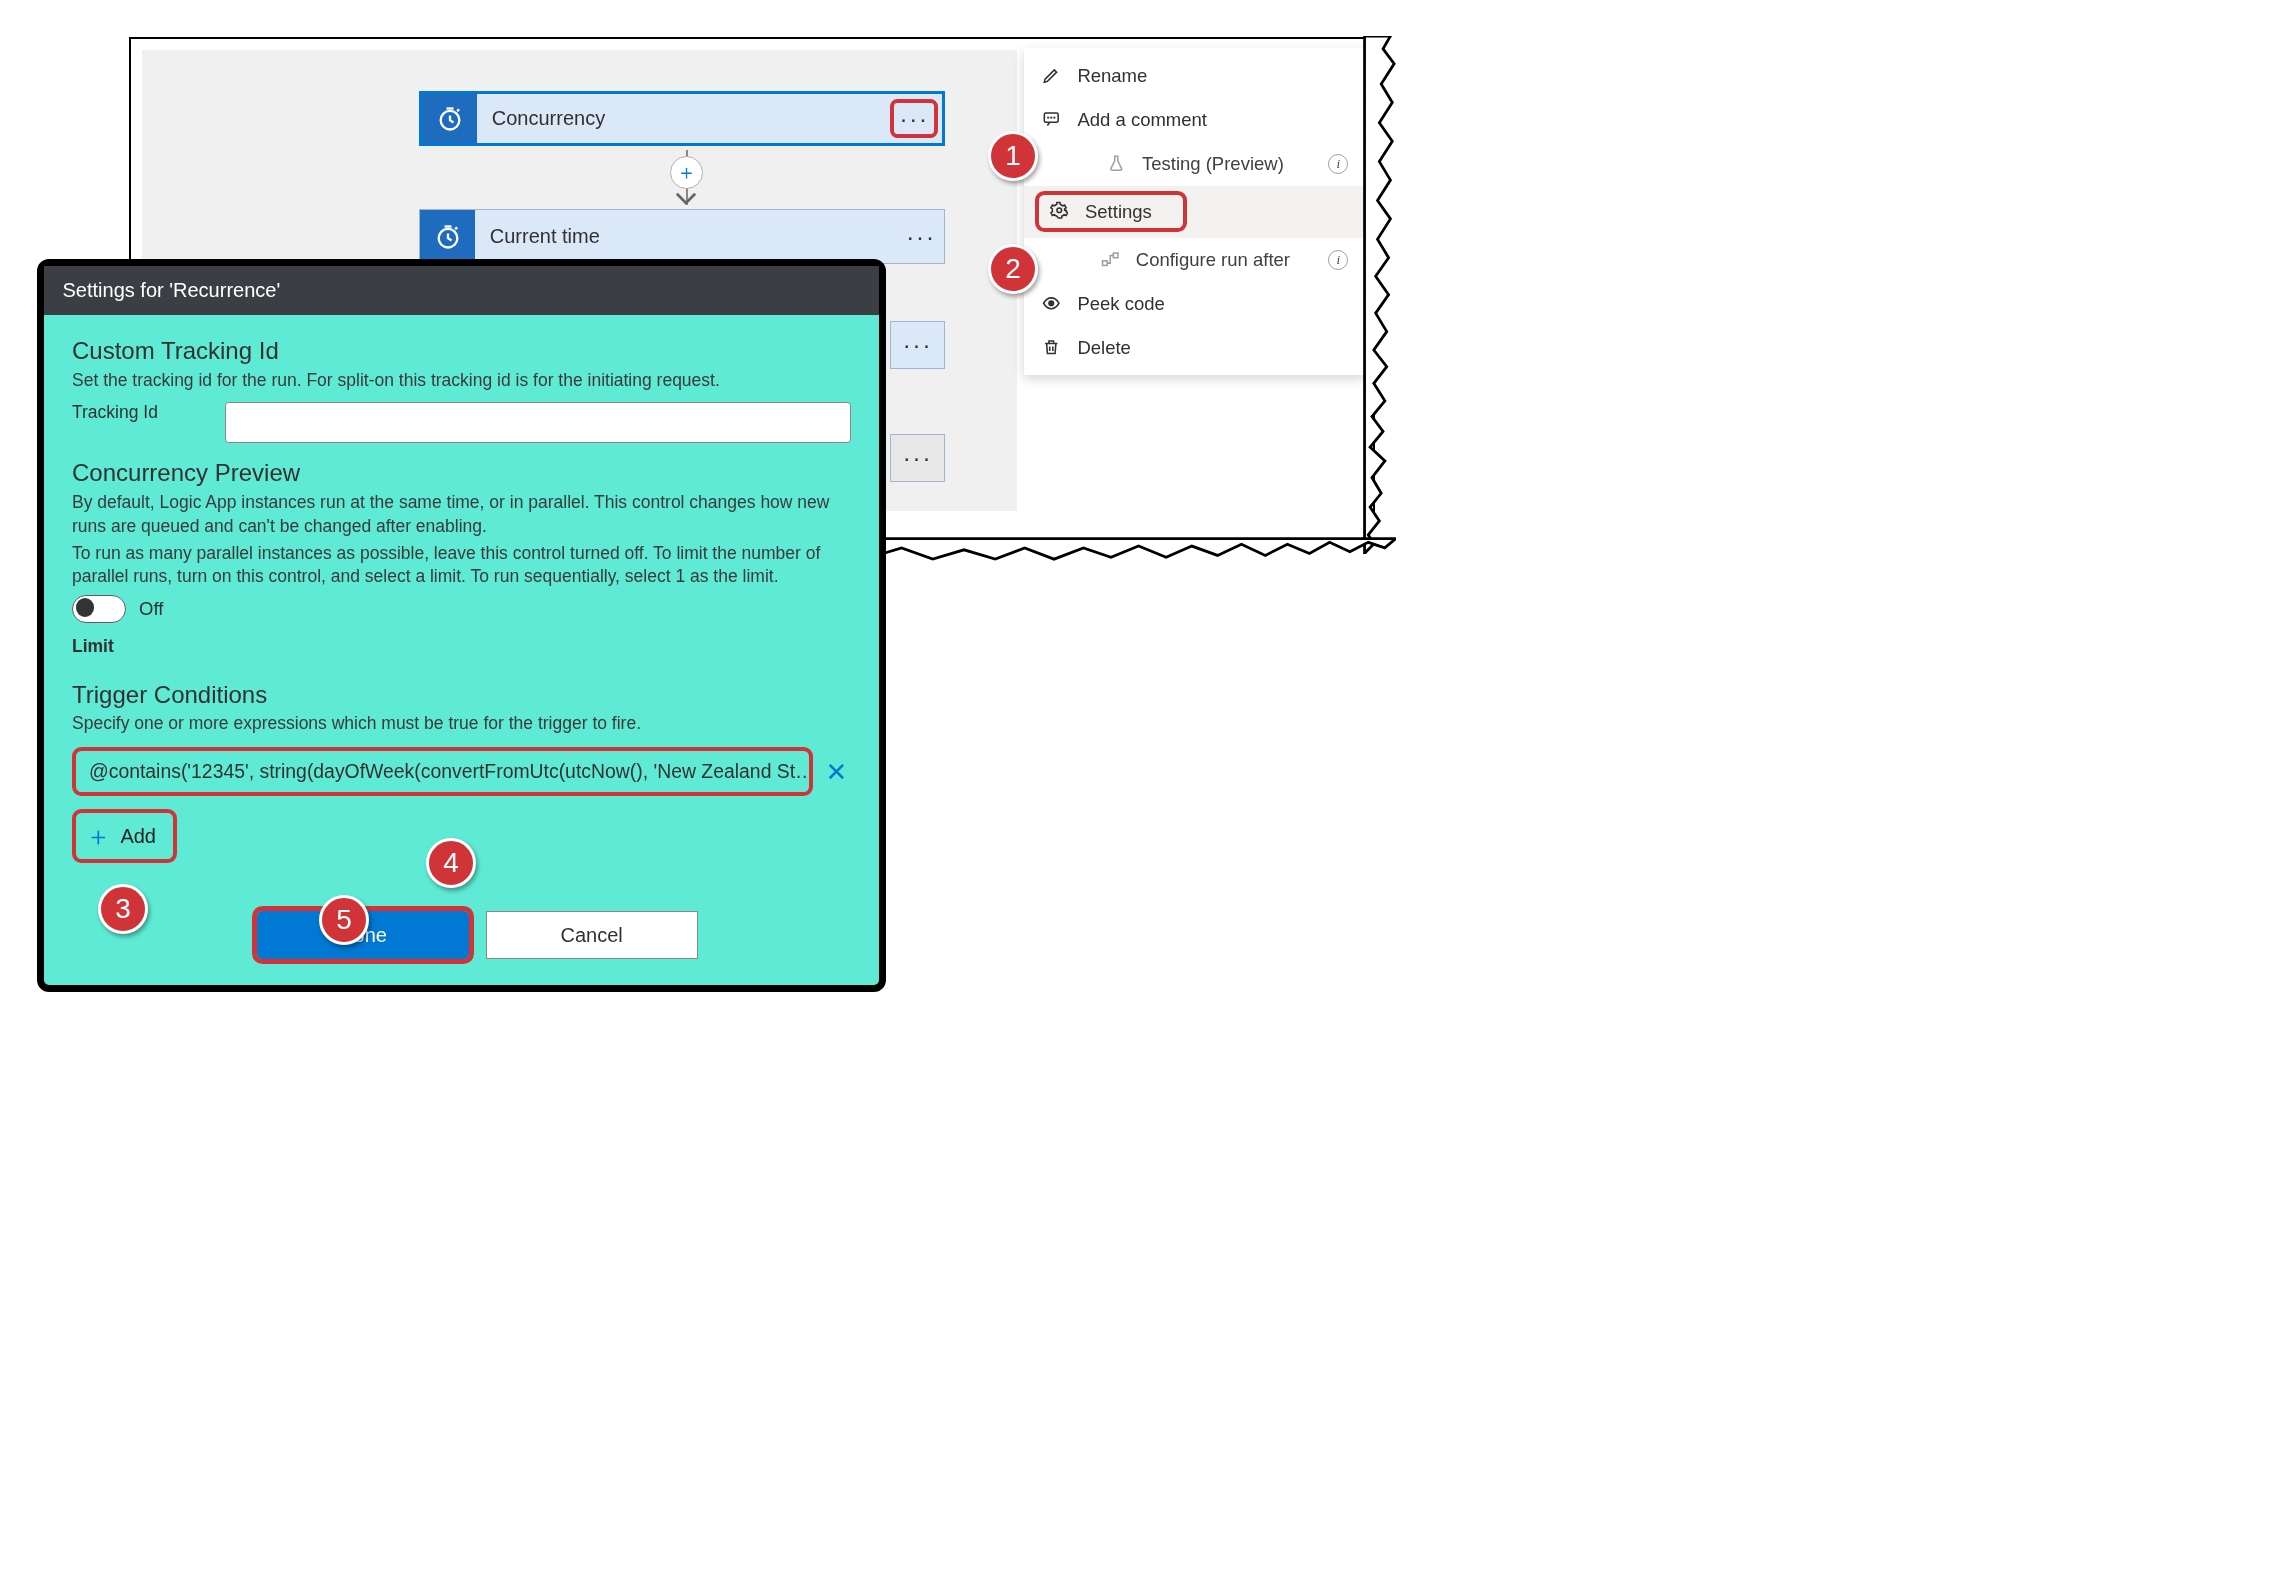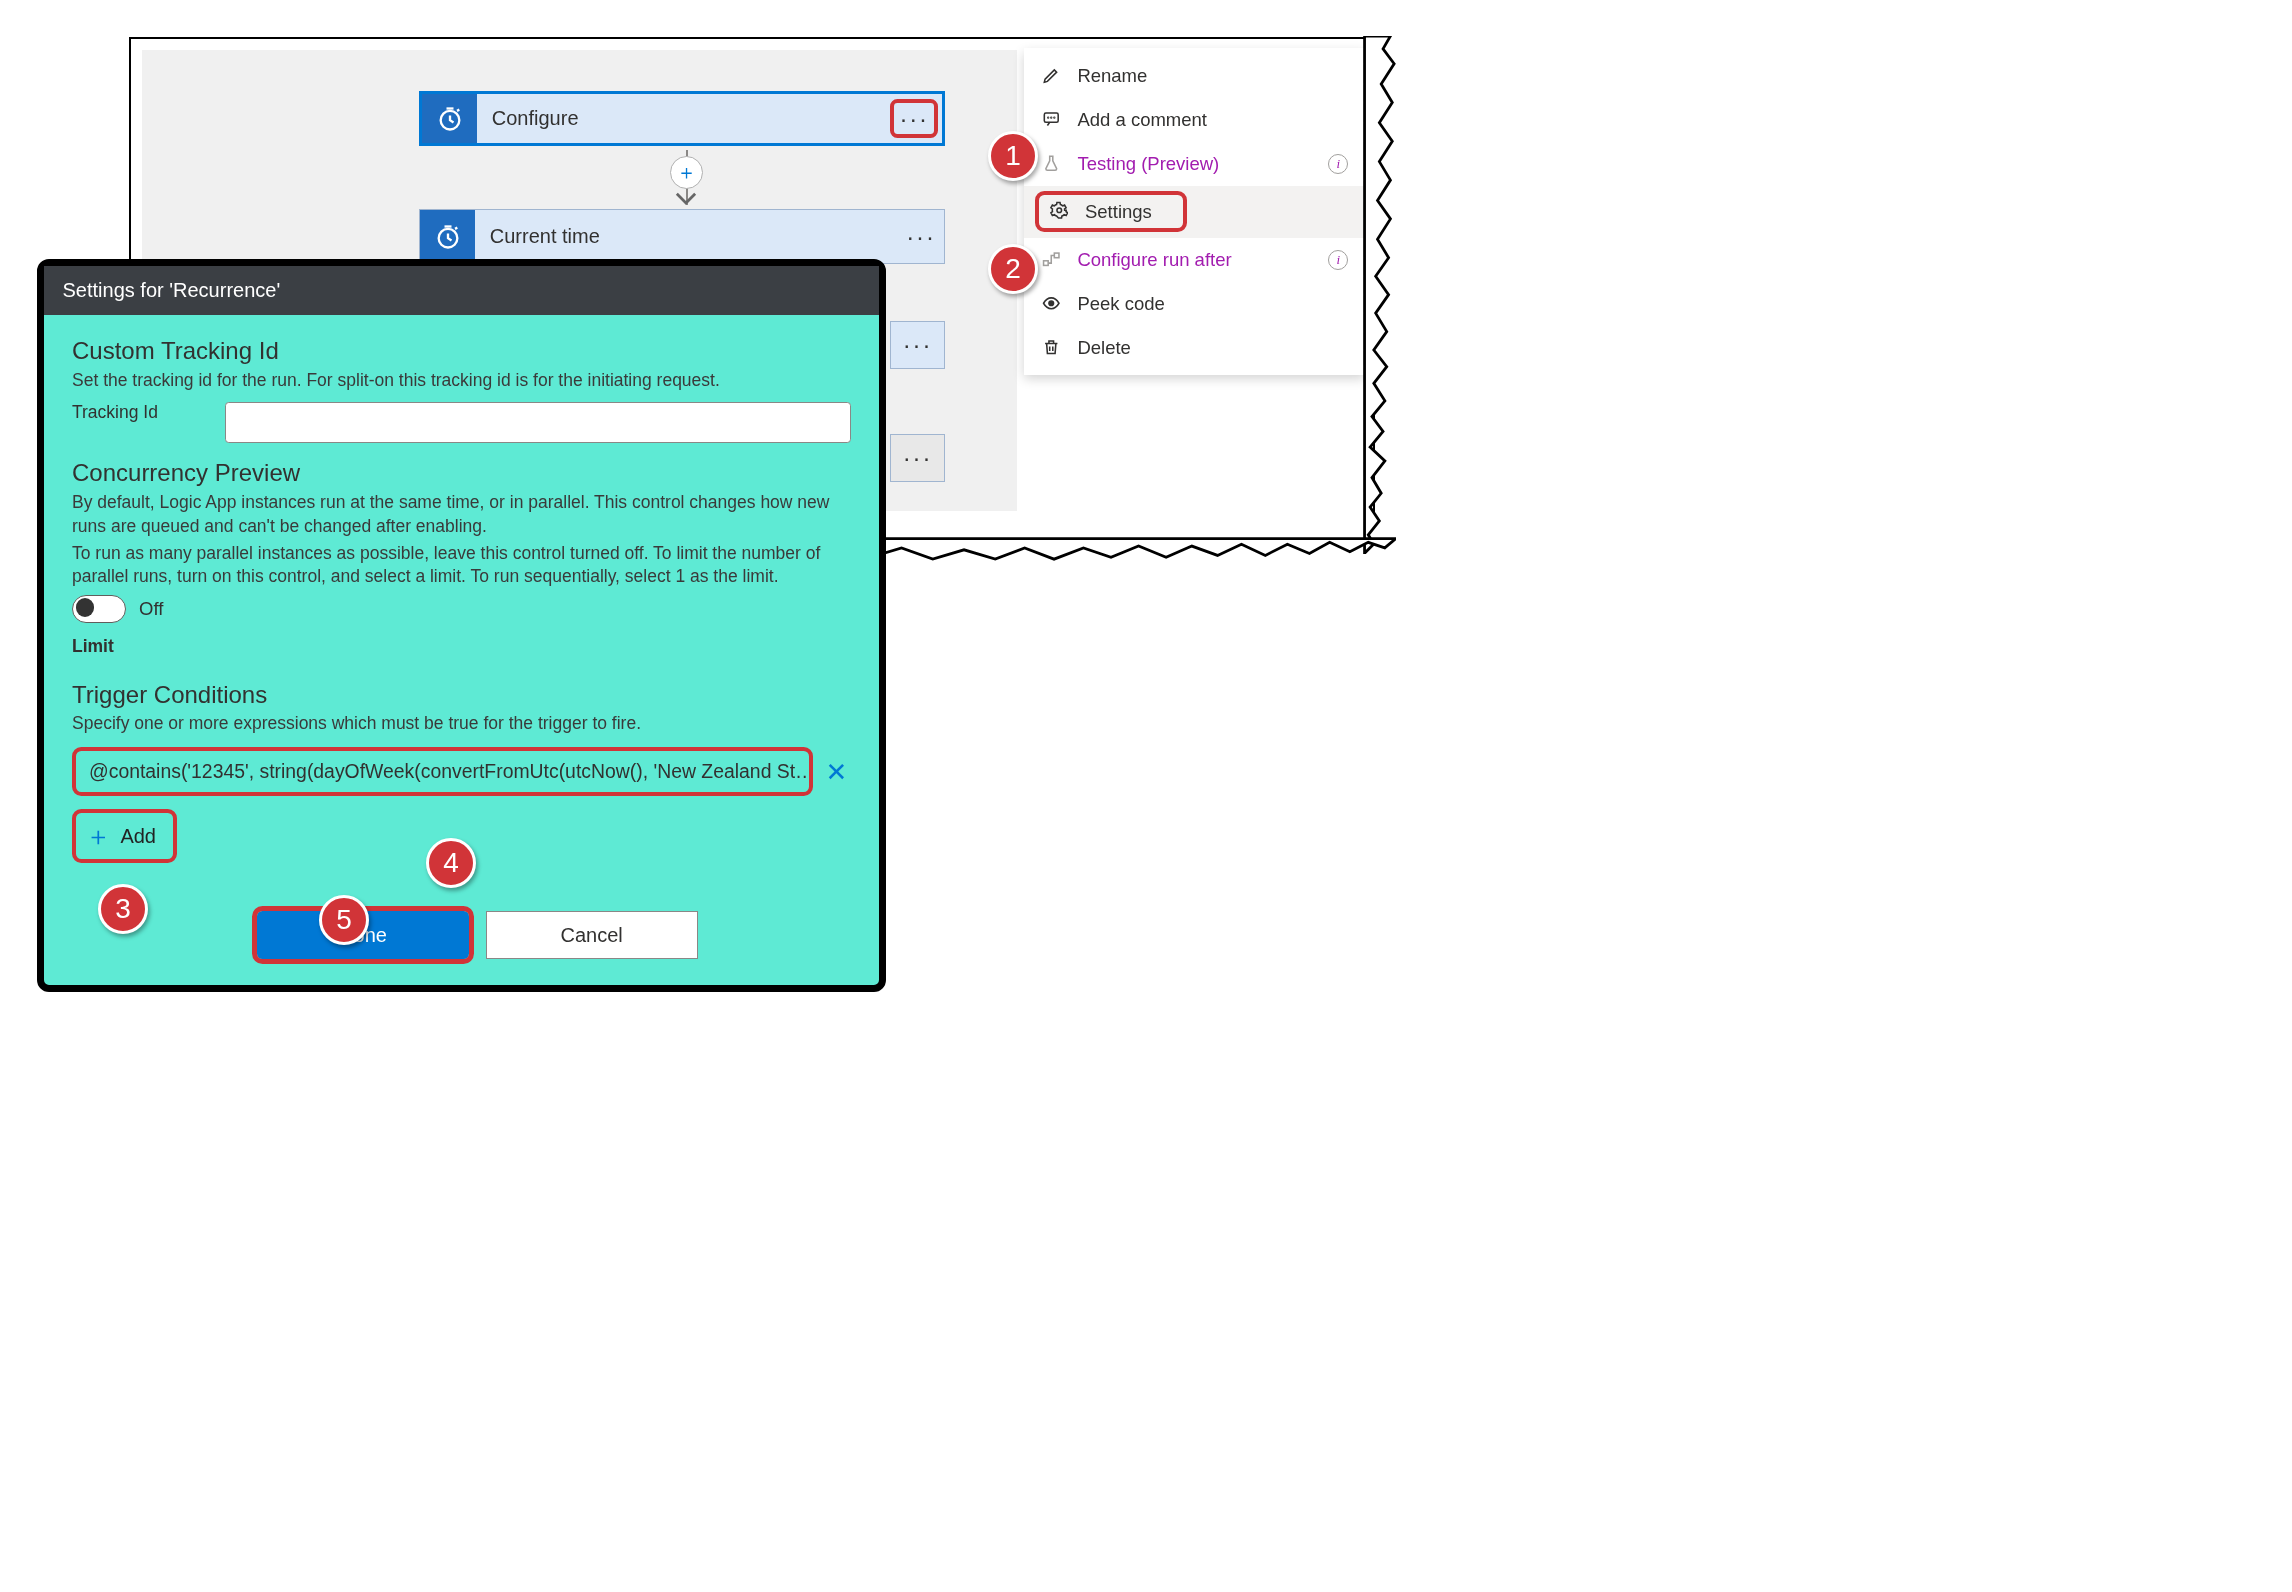--- a/index.html
+++ b/index.html
@@ -148,21 +148,21 @@
     padding: 5.5px 0;
   }
   .menu-item {
     display:flex;
     align-items:center;
     padding: 11px 16.6px;
     gap:14.8px;
     font-size:18.5px;
     position:relative;
   }
-  .menu-item.disabled { color:#a21caf; }
+  .menu-item.disabled { color:#404040;justify-content:center; }
   .menu-item.highlighted { background:#f3f2f1; }
   .menu-item .mi-icon { width:22px; display:flex; justify-content:center; }
   .menu-item .mi-info {
     position:absolute;
     right:16.6px;
     width:20px;
     height:20px;
     border:1.4px solid #605e5c;
     border-radius:50%;
     display:flex;
@@ -275,21 +275,21 @@
 
       <div class="flow-card selected" style="top:41px;">
         <div class="icon-box">
           <svg width="28" height="28" viewBox="0 0 24 24" fill="none" stroke="#fff" stroke-width="2">
             <circle cx="12" cy="13" r="8"></circle>
               <path d="M12 9v4l3 2"></path>
               <path d="M9 3h6"></path>
               <path d="M18 5l2-1"></path>
           </svg>
         </div>
-        <div class="title">Configure</div>
+        <div class="title">Concurrency</div>
         <div class="dots-box red-highlight" style="padding:1.8px 5.5px;">
           <span class="dots">···</span>
         </div>
       </div>
 
       <div class="connector-line" style="top:100px; height:55px;"></div>
       <div class="plus-bubble">＋</div>
       <div class="flow-arrow" style="top:140px;">
         <svg viewBox="0 0 24 16">
             <path d="M2 2 L12 12 L22 2" fill="none" stroke="#666" stroke-width="3"></path>

